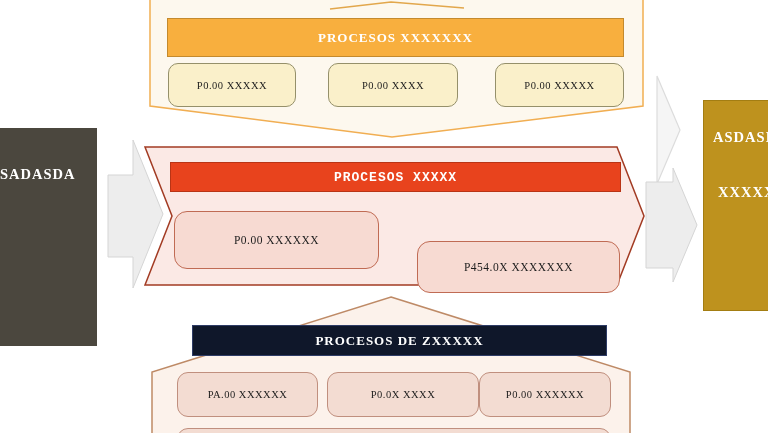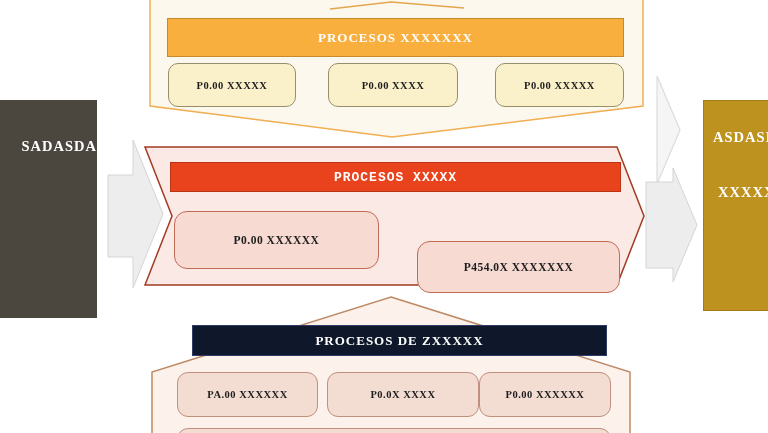--- a/index.html
+++ b/index.html
@@ -1,41 +1,41 @@
 <!DOCTYPE html>
 <html><head>
 <meta charset="utf-8">
 <style>
   html,body{margin:0;padding:0;background:#fff;}
   #canvas{
     position:relative;width:768px;height:433px;overflow:hidden;background:#ffffff;
     font-family:"Liberation Serif","DejaVu Serif",serif;
   }
-  .abs{position:absolute;box-sizing:border-box;font-weight:bold;}
+  .abs{position:absolute;box-sizing:border-box;}
   svg{position:absolute;left:0;top:0;}
   
   .hdr{
     display:flex;align-items:center;justify-content:center;
     color:#ffffff;font-weight:bold;font-size:13px;letter-spacing:1px;
     text-align:center;
   }
   .hdr-top{background:#F8AF3E;border:1px solid #C48A2D;}
   .hdr-mid{background:#E8431D;border:1px solid #B93415;}
   .hdr-bot{background:#0f172a;border:1.5px solid #2E3C66;}
   
   .pbox{
     display:flex;align-items:center;justify-content:center;
     color:#1d1d1d;letter-spacing:0.5px;text-align:center;
   }
   .pbox-top{background:#FAF0CA;border:1px solid #95906A;border-radius:10px;font-size:10.5px;}
   .pbox-mid{background:#F7DAD2;border:1px solid #C06B54;border-radius:13px;font-size:11.5px;}
   .pbox-bot{background:#F3DCD2;border:1px solid #C08F7E;border-radius:11px;font-size:10.5px;}
   
   .panel{color:#ffffff;font-weight:bold;letter-spacing:1px;font-size:14.5px;}
-  .panel-left{background:#4B473E;text-align:right;}
+  .panel-left{background:#4B473E;text-align:left;margin-top:28px;}
   .panel-right{background:#BE921E;border:1px solid #A37D12;text-align:left;}
 </style>
 </head>
 <body>
 
 <div id="canvas">
 
   <svg width="768" height="433" viewBox="0 0 768 433">
 
     <polygon points="657,76 680,130 657,184" fill="#F5F5F5" stroke="#DCDCDC" stroke-width="1.2"></polygon>

